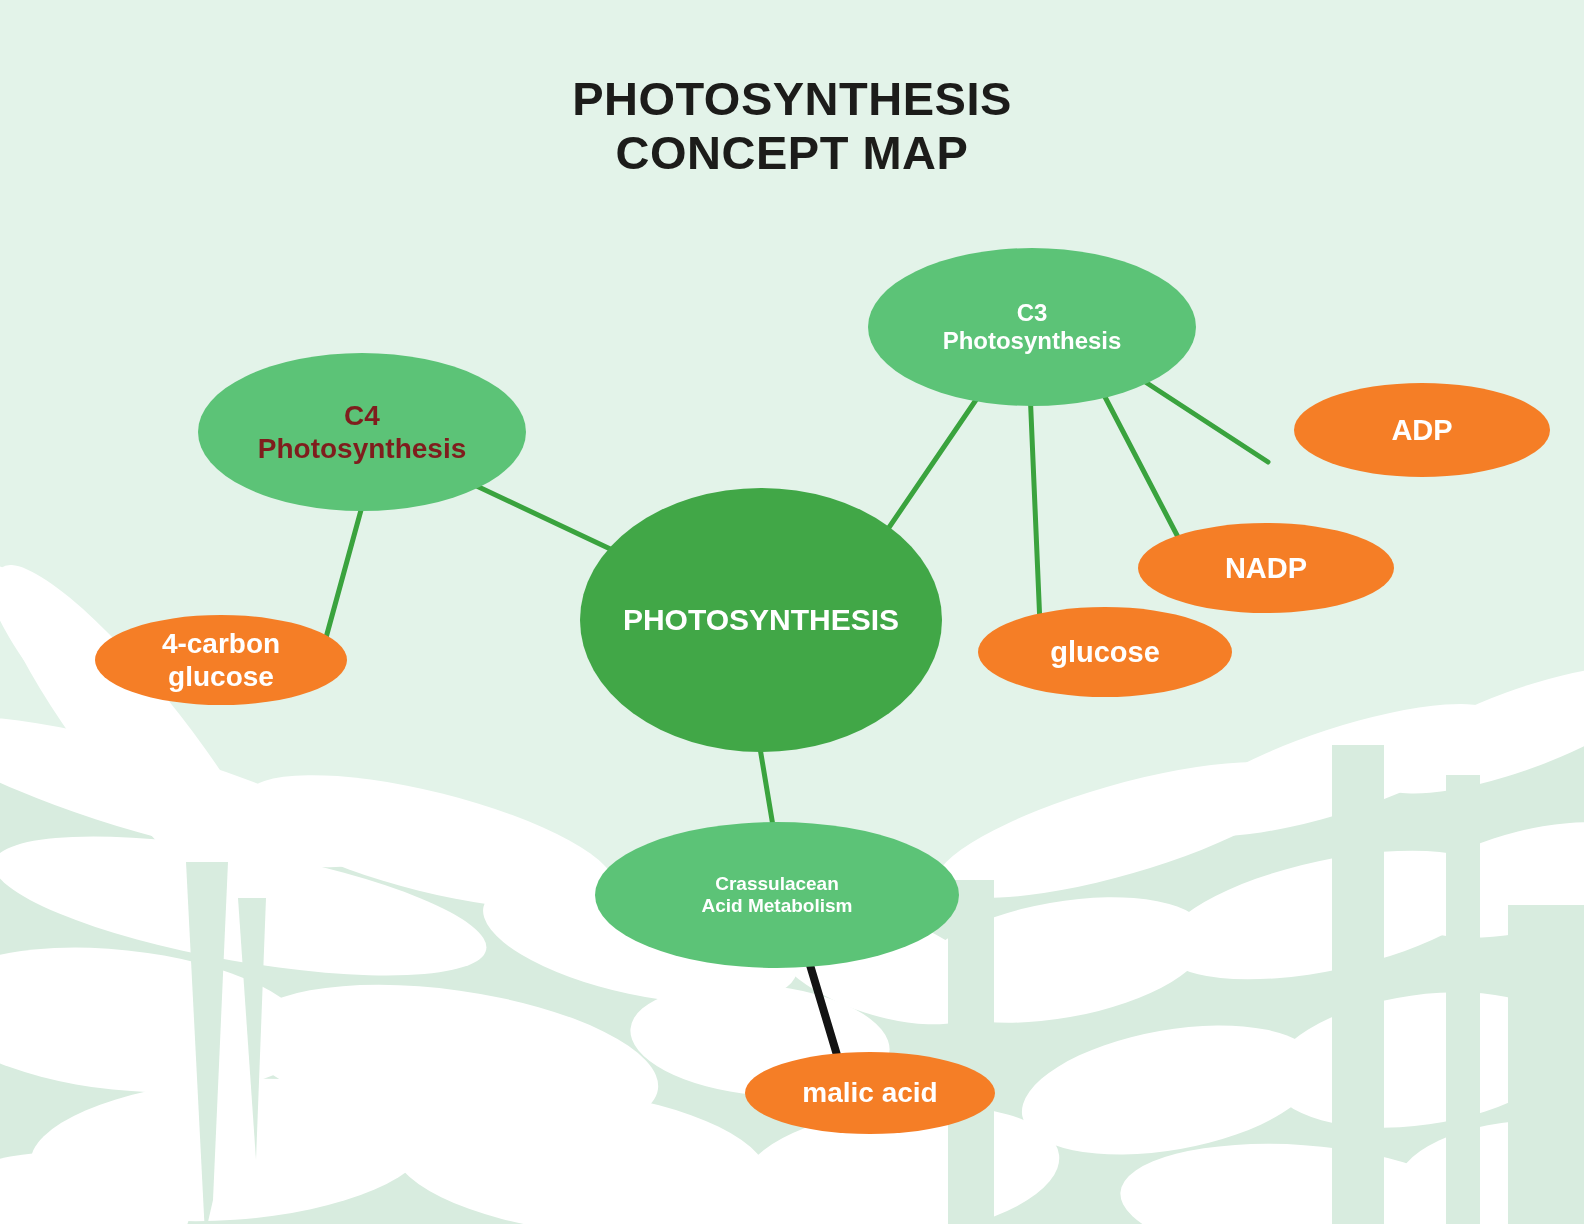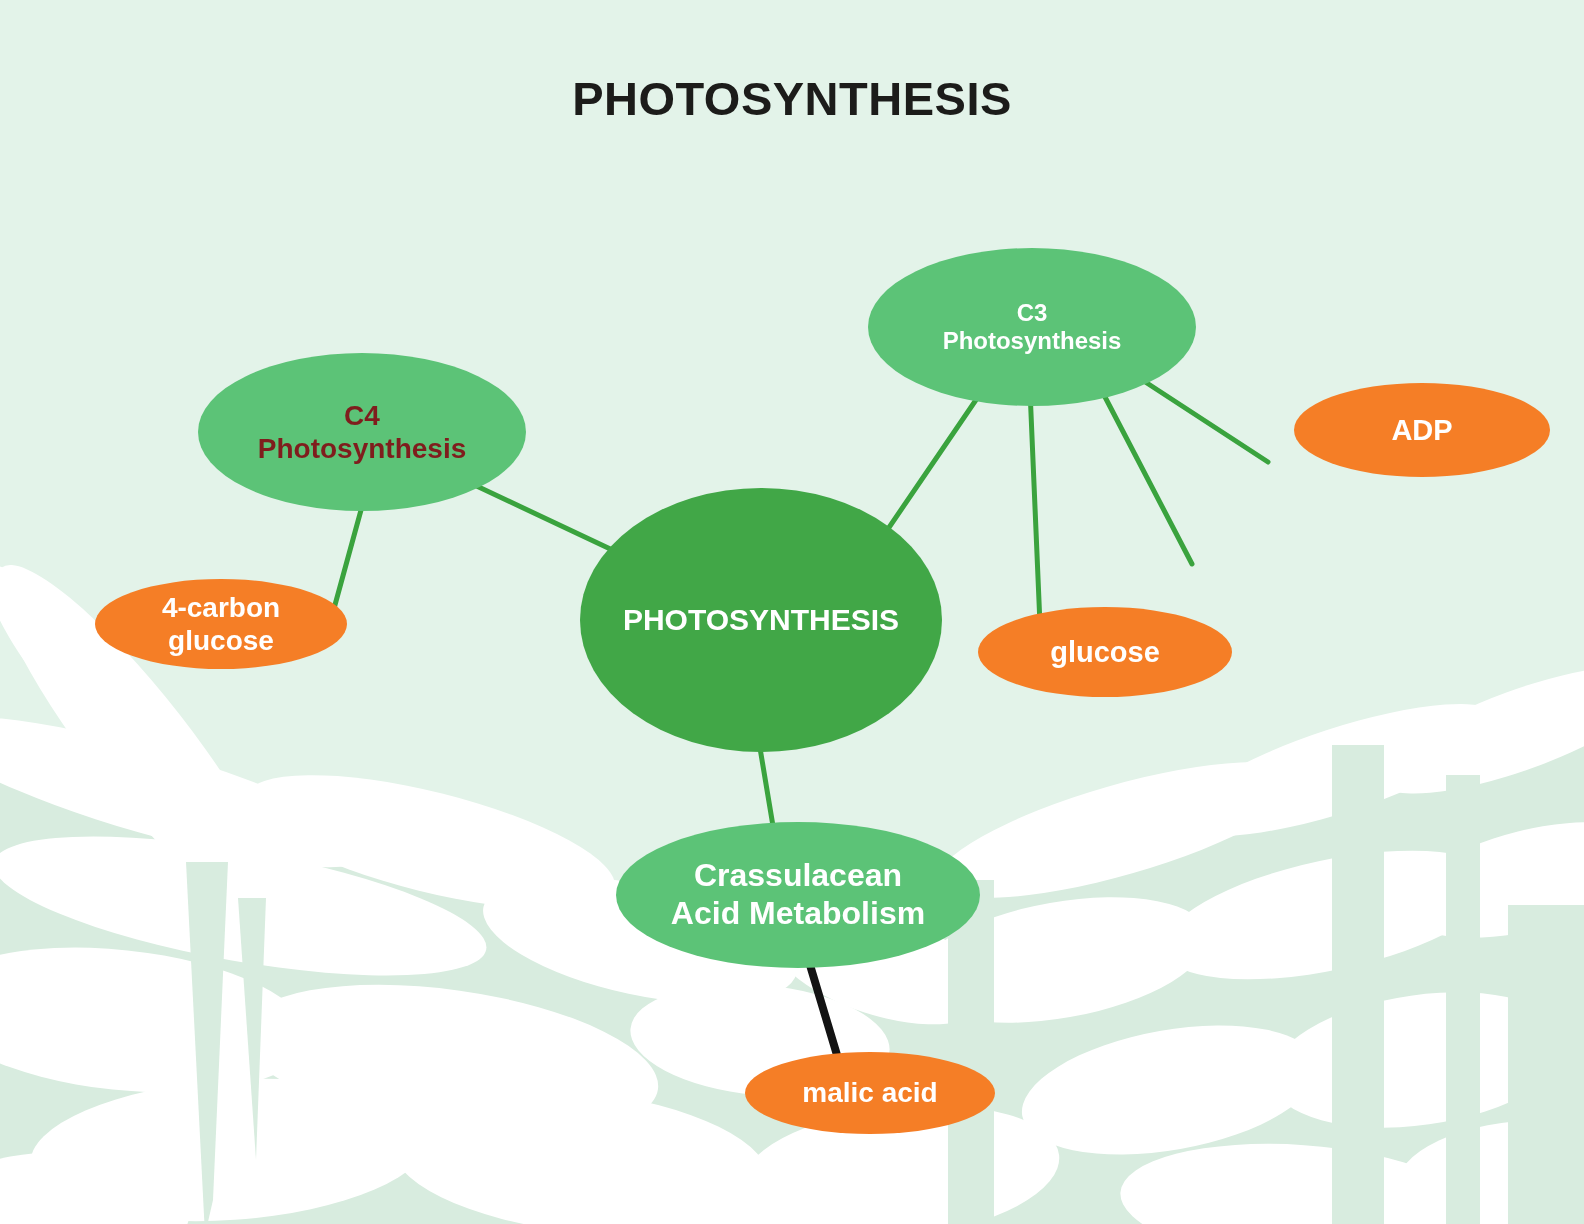--- a/index.html
+++ b/index.html
@@ -26,22 +26,22 @@
     text-align:center;font-weight:700;
   }
   .node .lbl{display:block;line-height:1.18;}
   .primary  {background:var(--node-primary,#41a747);color:#ffffff;}
   .secondary{background:var(--node-secondary,#5cc377);color:#ffffff;}
   .accent   {background:var(--node-accent,#f57e26);color:#ffffff;}
 
   .n-photosynthesis{left:580px;top:488px;width:362px;height:264px;font-size:30px;}
   .n-c4 {left:198px;top:353px;width:328px;height:158px;font-size:28px;color:#7f1d1d;}
   .n-c3 {left:868px;top:248px;width:328px;height:158px;font-size:24px;}
-  .n-cam{left:616px;top:822px;width:364px;height:146px;font-size:32px;}
-  .n-4carbon{left:95px;top:579px;width:252px;height:90px;font-size:28px;}
+  .n-cam{left:595px;top:822px;width:364px;height:146px;font-size:19px;}
+  .n-4carbon{left:95px;top:615px;width:252px;height:90px;font-size:28px;}
   .n-adp{left:1294px;top:383px;width:256px;height:94px;font-size:29px;}
   .n-nadp{left:1138px;top:523px;width:256px;height:90px;font-size:29px;}
   .n-glucose{left:978px;top:607px;width:254px;height:90px;font-size:29px;}
   .n-malic{left:745px;top:1052px;width:250px;height:82px;font-size:28px;}
 </style>
 </head>
 <body>
 
 <div id="stage">
 
@@ -100,20 +100,21 @@
       <line x1="1130" y1="372" x2="1268" y2="462"></line>
       <line x1="1092" y1="372" x2="1192" y2="564"></line>
       <line x1="1030" y1="390" x2="1041" y2="648"></line>
       <line x1="752" y1="700" x2="780" y2="868"></line>
     </g>
     <line x1="792" y1="905" x2="843" y2="1075" stroke="#131313" stroke-width="8" stroke-linecap="round"></line>
   </svg>
 
   <div class="title">
     <div>PHOTOSYNTHESIS</div>
+    <div>CONCEPT MAP</div>
   </div>
 
   <div class="node primary n-photosynthesis">
     <span class="lbl">PHOTOSYNTHESIS</span>
   </div>
 
   <div class="node secondary n-c4">
     <span class="lbl">
       <span>C4</span><br>
       <span>Photosynthesis</span>
@@ -138,20 +139,23 @@
     <span class="lbl">
       <span>4-carbon</span><br>
       <span>glucose</span>
     </span>
   </div>
 
   <div class="node accent n-adp">
     <span class="lbl">ADP</span>
   </div>
 
+  <div class="node accent n-nadp">
+    <span class="lbl">NADP</span>
+  </div>
 
   <div class="node accent n-glucose">
     <span class="lbl">glucose</span>
   </div>
 
   <div class="node accent n-malic">
     <span class="lbl">malic acid</span>
   </div>
 
 </div>

